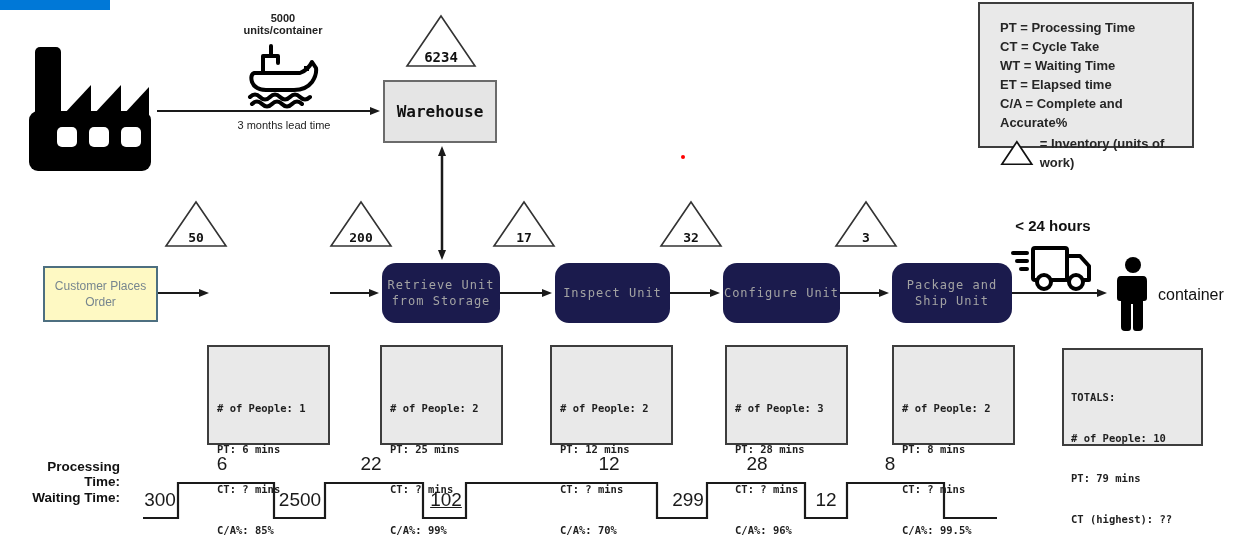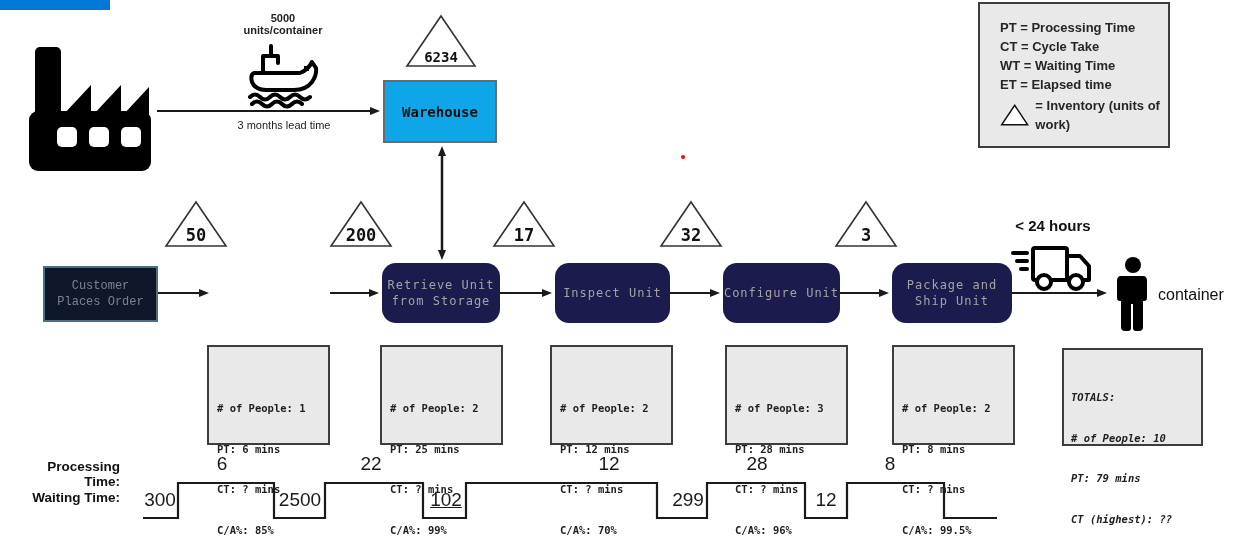--- a/index.html
+++ b/index.html
@@ -4,31 +4,31 @@
 <style>
   html,body{margin:0;padding:0;background:#ffffff;}
   .canvas{position:relative;width:1234px;height:538px;background:#ffffff;overflow:hidden;
           font-family:"Liberation Sans",sans-serif;color:#1a1a1a;}
   .abs{position:absolute;}
   .center{display:flex;align-items:center;justify-content:center;text-align:center;}
 
   .navybox{background:#1b1b4d;border-radius:14px;color:#a3a3a3;
            font-family:"DejaVu Sans Mono",monospace;font-size:12px;letter-spacing:1px;
            line-height:16px;}
-  .startbox{background:#0f172a;border:2px solid #4d6f80;color:#77868f;
-            font-family:Liberation Mono, monospace;font-size:12px;line-height:16px;}
-  .warehouse{background:#0ea5e9;border:2px solid #6b6b6b;color:#111;
-             font-family:"DejaVu Sans Mono",monospace;font-size:14px;font-weight:bold;}
+  .startbox{background:#fef9c3;border:2px solid #4d6f80;color:#77868f;
+            font-family:Liberation Sans, sans-serif;font-size:12px;line-height:16px;}
+  .warehouse{background:#e5e5e5;border:2px solid #6b6b6b;color:#111;
+             font-family:"DejaVu Sans Mono",monospace;font-size:16px;font-weight:bold;}
   .graybox{background:#e9e9e9;border:2px solid #3d3d3d;box-sizing:border-box;}
   .stats{font-family:"DejaVu Sans Mono",monospace;font-weight:bold;font-size:10.5px;
          line-height:13.5px;color:#1f1f1f;white-space:pre;}
   .stats span{display:block;}
   .legendline{display:block;font-size:13px;line-height:19px;font-weight:600;color:#262626;}
   .trinum{position:absolute;left:0;right:0;bottom:3px;text-align:center;
-          font-family:"DejaVu Sans Mono",monospace;font-weight:bold;font-size:17px;color:#111;}
+          font-family:"DejaVu Sans Mono",monospace;font-weight:bold;font-size:13px;color:#111;}
   .tl-num{font-size:19px;color:#1a1a1a;text-align:center;}
   .tl-label{font-size:13.5px;font-weight:600;text-align:right;color:#111;}
   .smalltext{font-size:11px;font-weight:600;color:#222;text-align:center;line-height:12px;}
   svg{display:block;}
 </style>
 </head>
 <body>
 
 <div class="canvas">
 
@@ -83,25 +83,26 @@
     </svg>
     <span class="trinum" style="font-size:14px;">6234</span>
   </div>
 
   <div class="abs warehouse center" style="left:383px;top:80px;width:114px;height:63px;box-sizing:border-box;">
     <span>Warehouse</span>
   </div>
 
   <div class="abs" style="left:681px;top:155px;width:4px;height:4px;border-radius:50%;background:#ff0000;"></div>
 
-  <div class="abs graybox" style="left:978px;top:2px;width:192px;height:146px;padding:14px 0 0 20px;">
+  <div class="abs graybox" style="left:978px;top:2px;width:216px;height:146px;padding:14px 0 0 20px;">
     <span class="legendline">PT = Processing Time</span>
     <span class="legendline">CT = Cycle Take</span>
     <span class="legendline">WT = Waiting Time</span>
     <span class="legendline">ET = Elapsed time</span>
+    <span class="legendline">C/A = Complete and Accurate%</span>
     <div style="display:flex;align-items:center;gap:6px;margin-top:2px;">
       <svg width="36" height="28" viewBox="0 0 36 28">
         <polygon points="18,2 34,26 2,26" fill="#fff" stroke="#111" stroke-width="1.8"></polygon>
       </svg>
       <span class="legendline">= Inventory (units of work)</span>
     </div>
   </div>
 
   <div class="abs" style="left:164px;top:200px;width:64px;height:48px;">
     <svg width="64" height="48" viewBox="0 0 64 48">
@@ -193,21 +194,21 @@
     <span>CT: ? mins</span>
     <span>C/A%: 96%</span>
   </div>
   <div class="abs graybox stats" style="left:892px;top:345px;width:123px;height:100px;padding:28px 0 0 8px;">
     <span># of People: 2</span>
     <span>PT: 8 mins</span>
     <span>CT: ? mins</span>
     <span>C/A%: 99.5%</span>
   </div>
 
-  <div class="abs graybox stats" style="left:1062px;top:348px;width:141px;height:98px;padding:14px 0 0 7px;font-style:italic;">
+  <div class="abs graybox stats" style="left:1062px;top:348px;width:141px;height:98px;padding:14px 0 0 7px;">
     <span>TOTALS:</span>
     <span># of People: 10</span>
     <span>PT: 79 mins</span>
     <span>CT (highest): ??</span>
     
     
   </div>
 
   <span class="abs tl-label" style="left:10px;top:459px;width:110px;">Processing Time:</span>
   <span class="abs tl-label" style="left:10px;top:490px;width:110px;">Waiting Time:</span>

